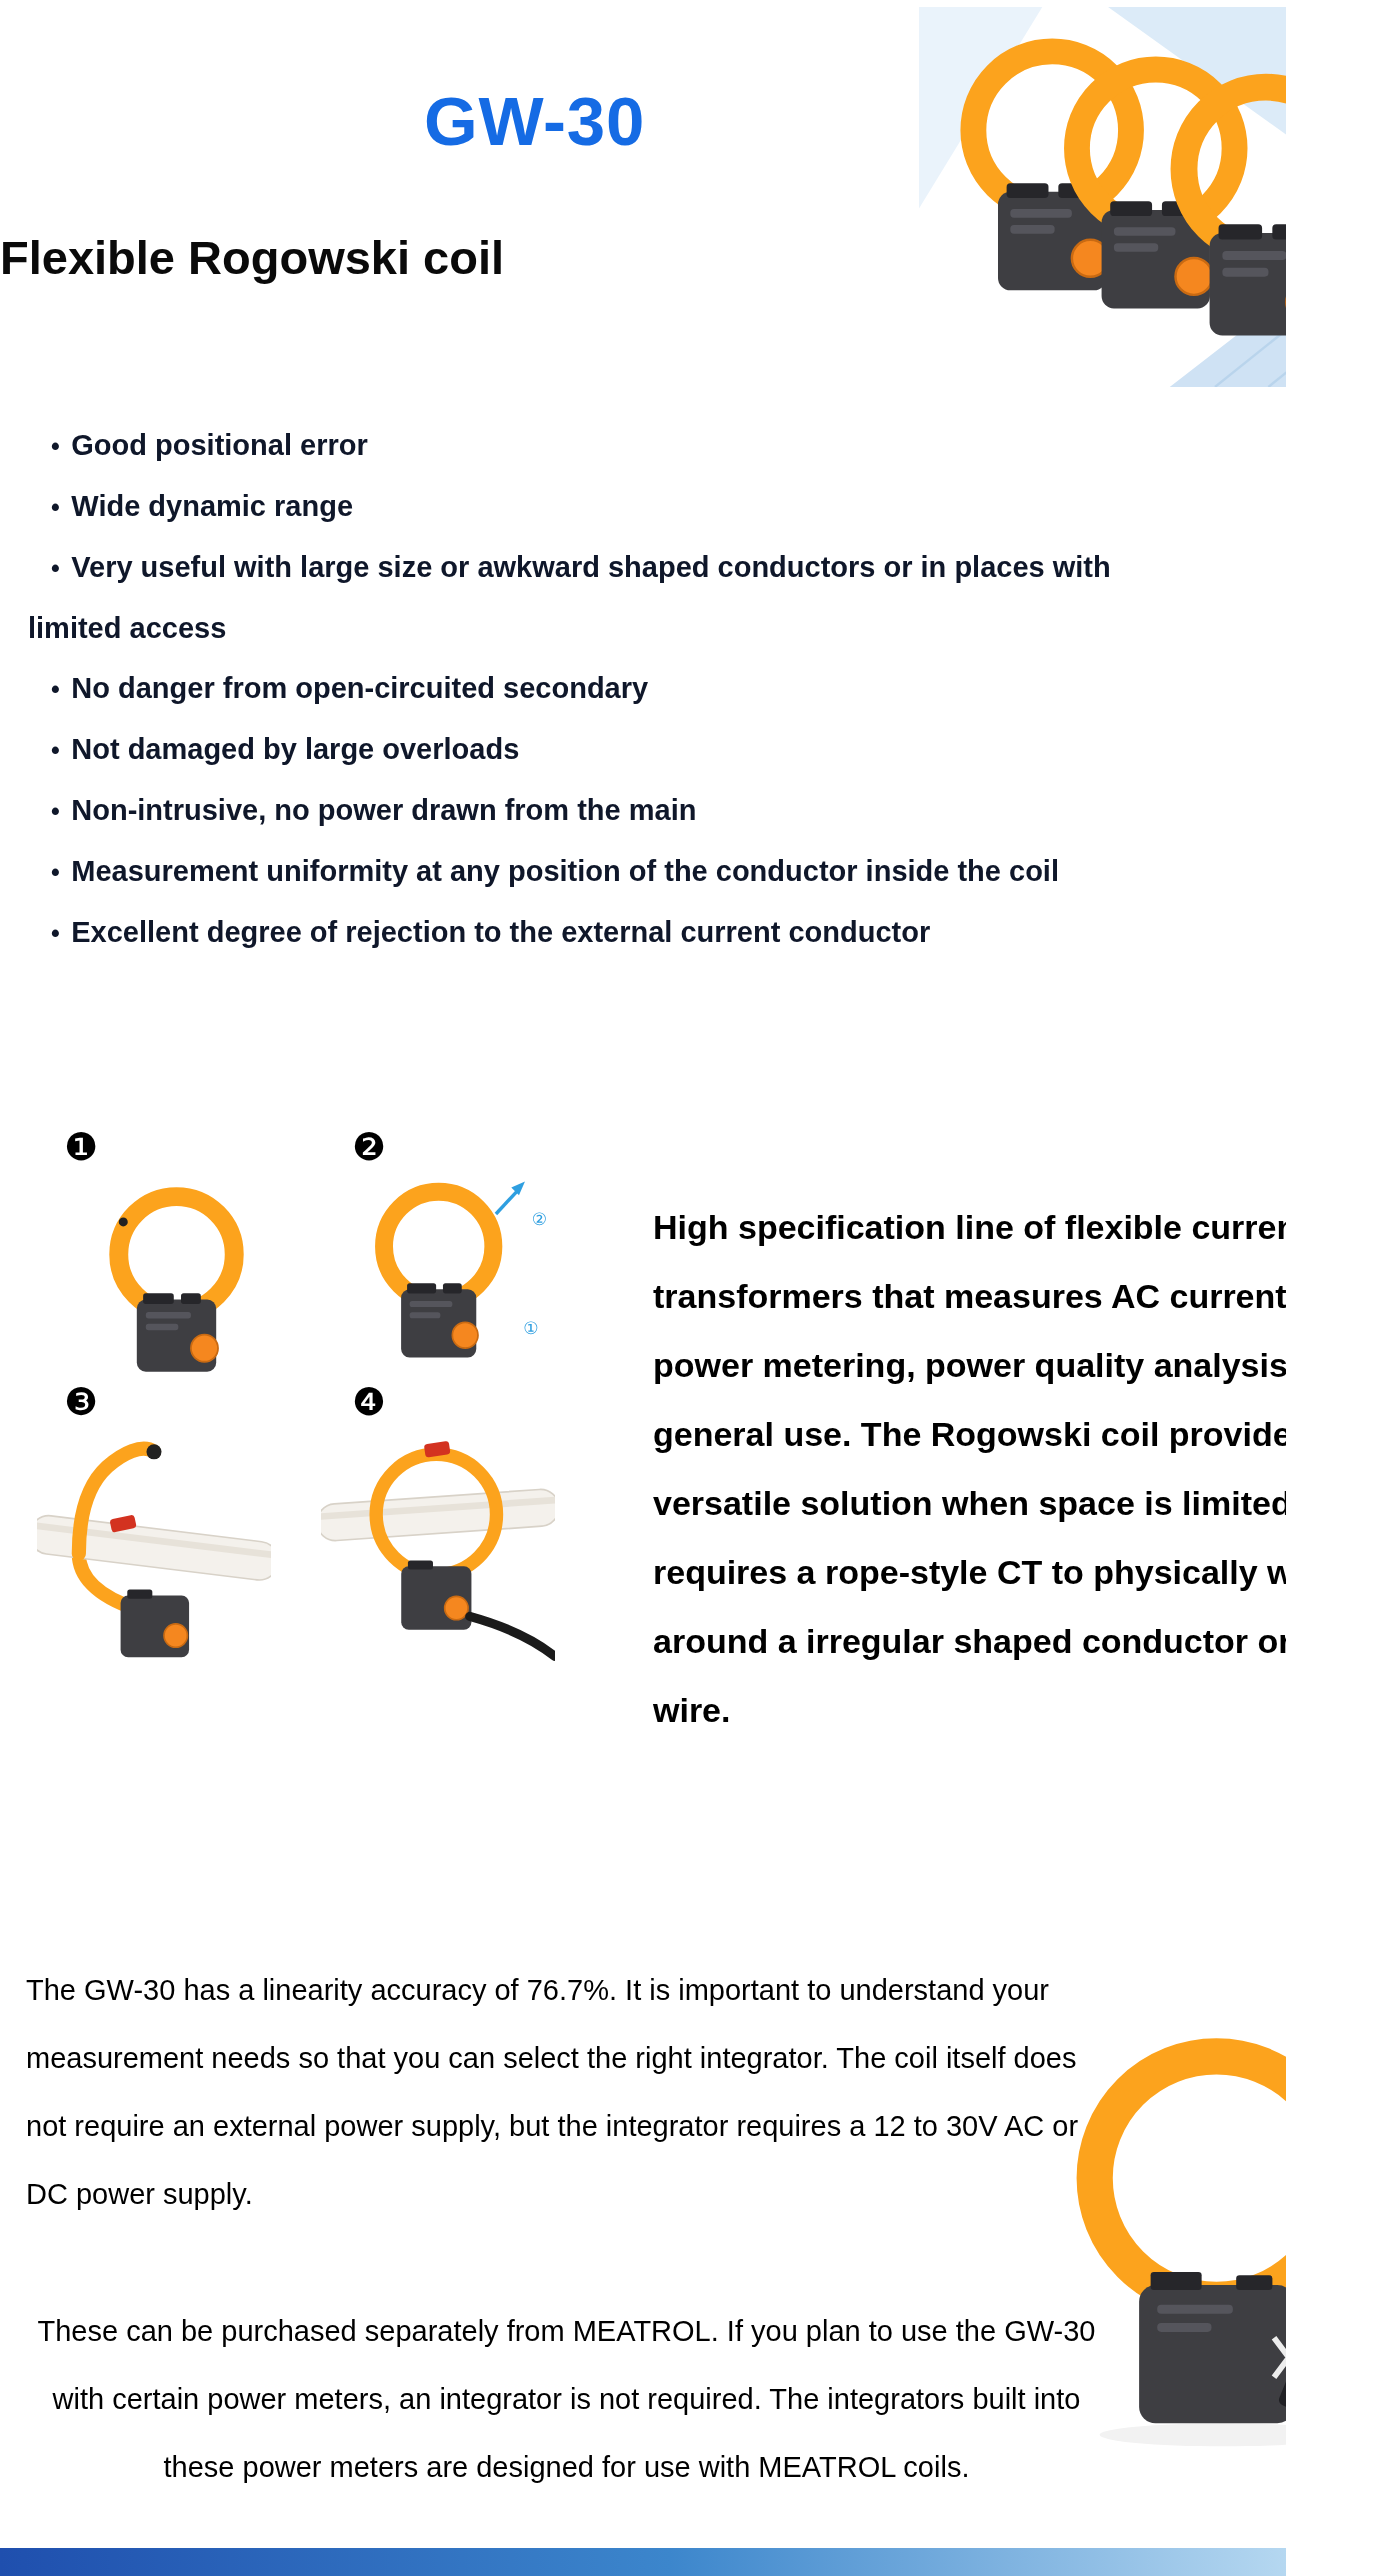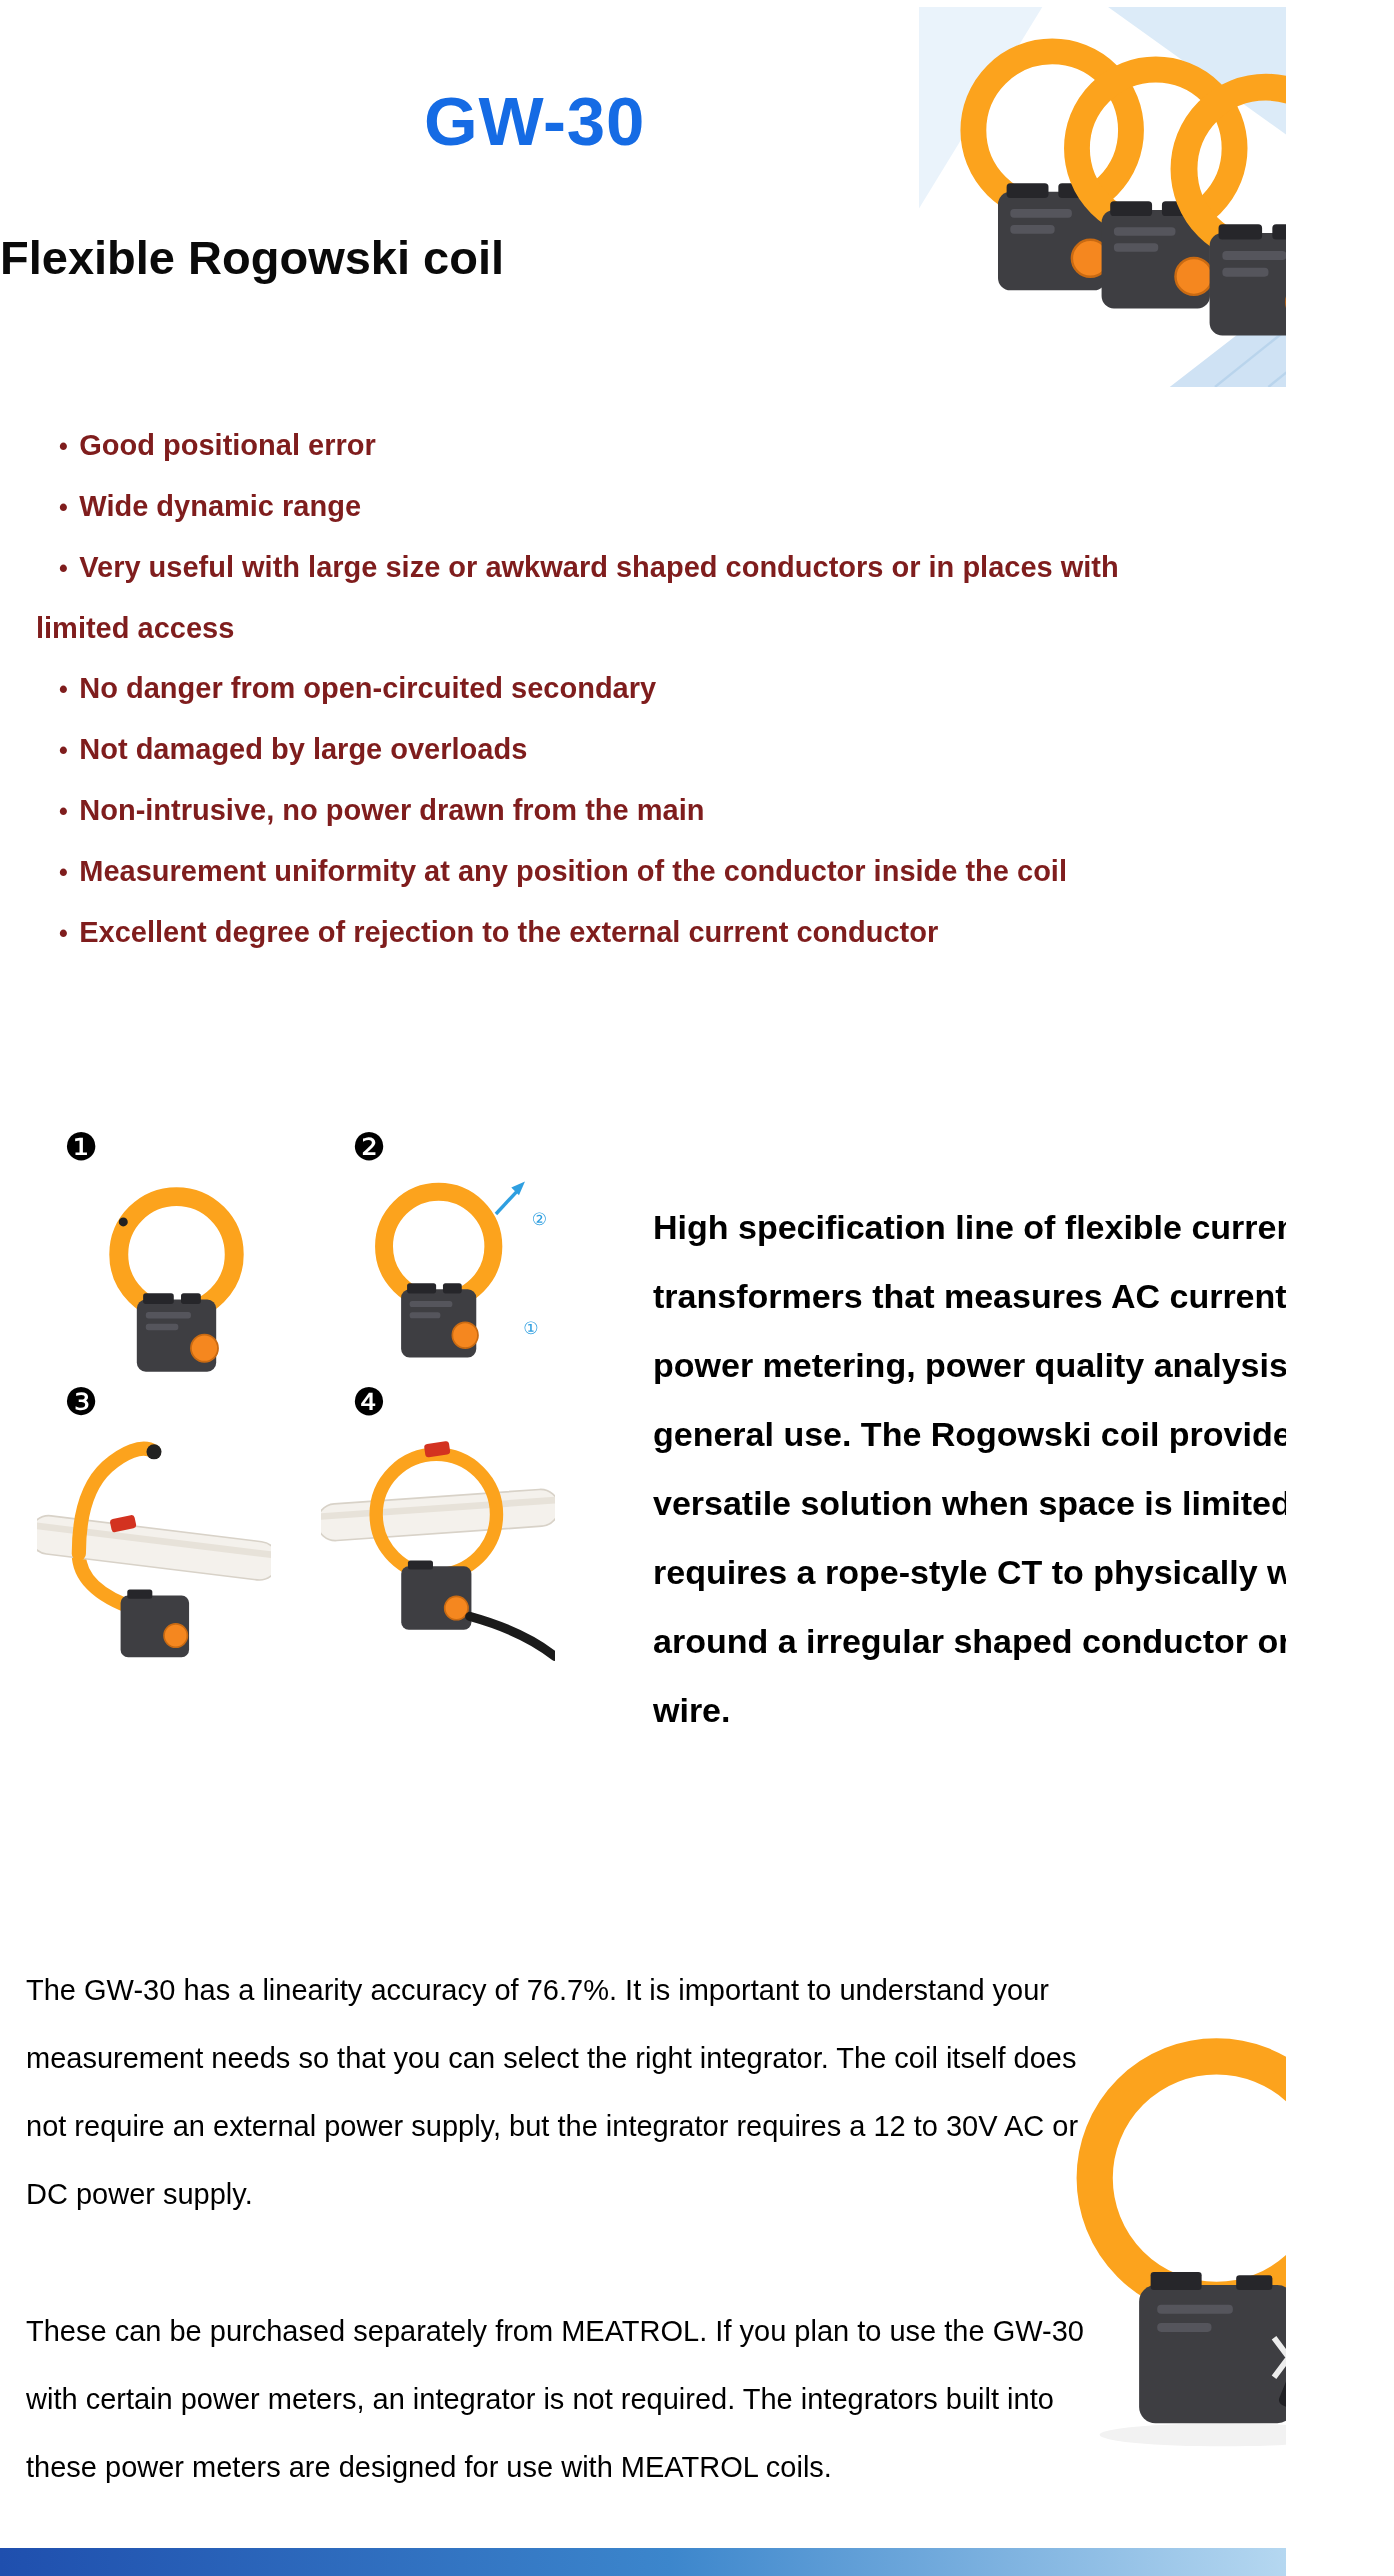--- a/index.html
+++ b/index.html
@@ -24,24 +24,23 @@
     font-size:47px; font-weight:bold; color:#0a0a0a;
   }
   .product-photo {
     position:absolute; left:919px; top:6.6px;
     width:476px; height:380px;
   }
   .features {
     position:absolute; left:28px; top:415px; width:1118px;
   }
   .feature {
-    font-size:29px; font-weight:bold; color:#7f1d1d;
+    font-size:29px; font-weight:bold; color:#0f172a;
     line-height:60px;
     text-indent:23px;
-    margin-left:8px;
   }
   .feature .bullet { margin-right:11.5px; font-size:25px; }
   .stepnum {
     position:absolute;
     font-size:38px; color:#000; line-height:38px;
     font-family:"DejaVu Sans", sans-serif;
   }
   #stepnum1 { left:64px;  top:1128px; }
   #stepnum2 { left:352px; top:1128px; }
   #stepnum3 { left:64px;  top:1383px; }
@@ -53,21 +52,21 @@
   #step4-illus { left:321px; top:1389px; width:234px; height:301px; }
   .description {
     position:absolute; left:653px; top:1193px; width:715px;
     font-size:34px; color:#000; line-height:69px; font-weight:bold;
   }
   .detail-para {
     position:absolute; left:26px; width:1081px;
     font-size:29px; color:#000; line-height:68px; font-weight:normal;
   }
   #para1 { top:1956px; }
-  #para2 { top:2297px; }
+  #para2 { top:2297px;text-align:center; }
   .bottom-photo {
     position:absolute; left:1042px; top:2007px;
     width:353px; height:529px;
   }
   .footer-bar {
     position:absolute; left:0; top:2548px; width:1395px; height:28px;
     background:linear-gradient(90deg,#1F4FAE 0%, #3C86CC 48%, #CBE6F7 100%);
   }
   .hidden-defs { position:absolute; width:0; height:0; overflow:hidden; }
 </style>

